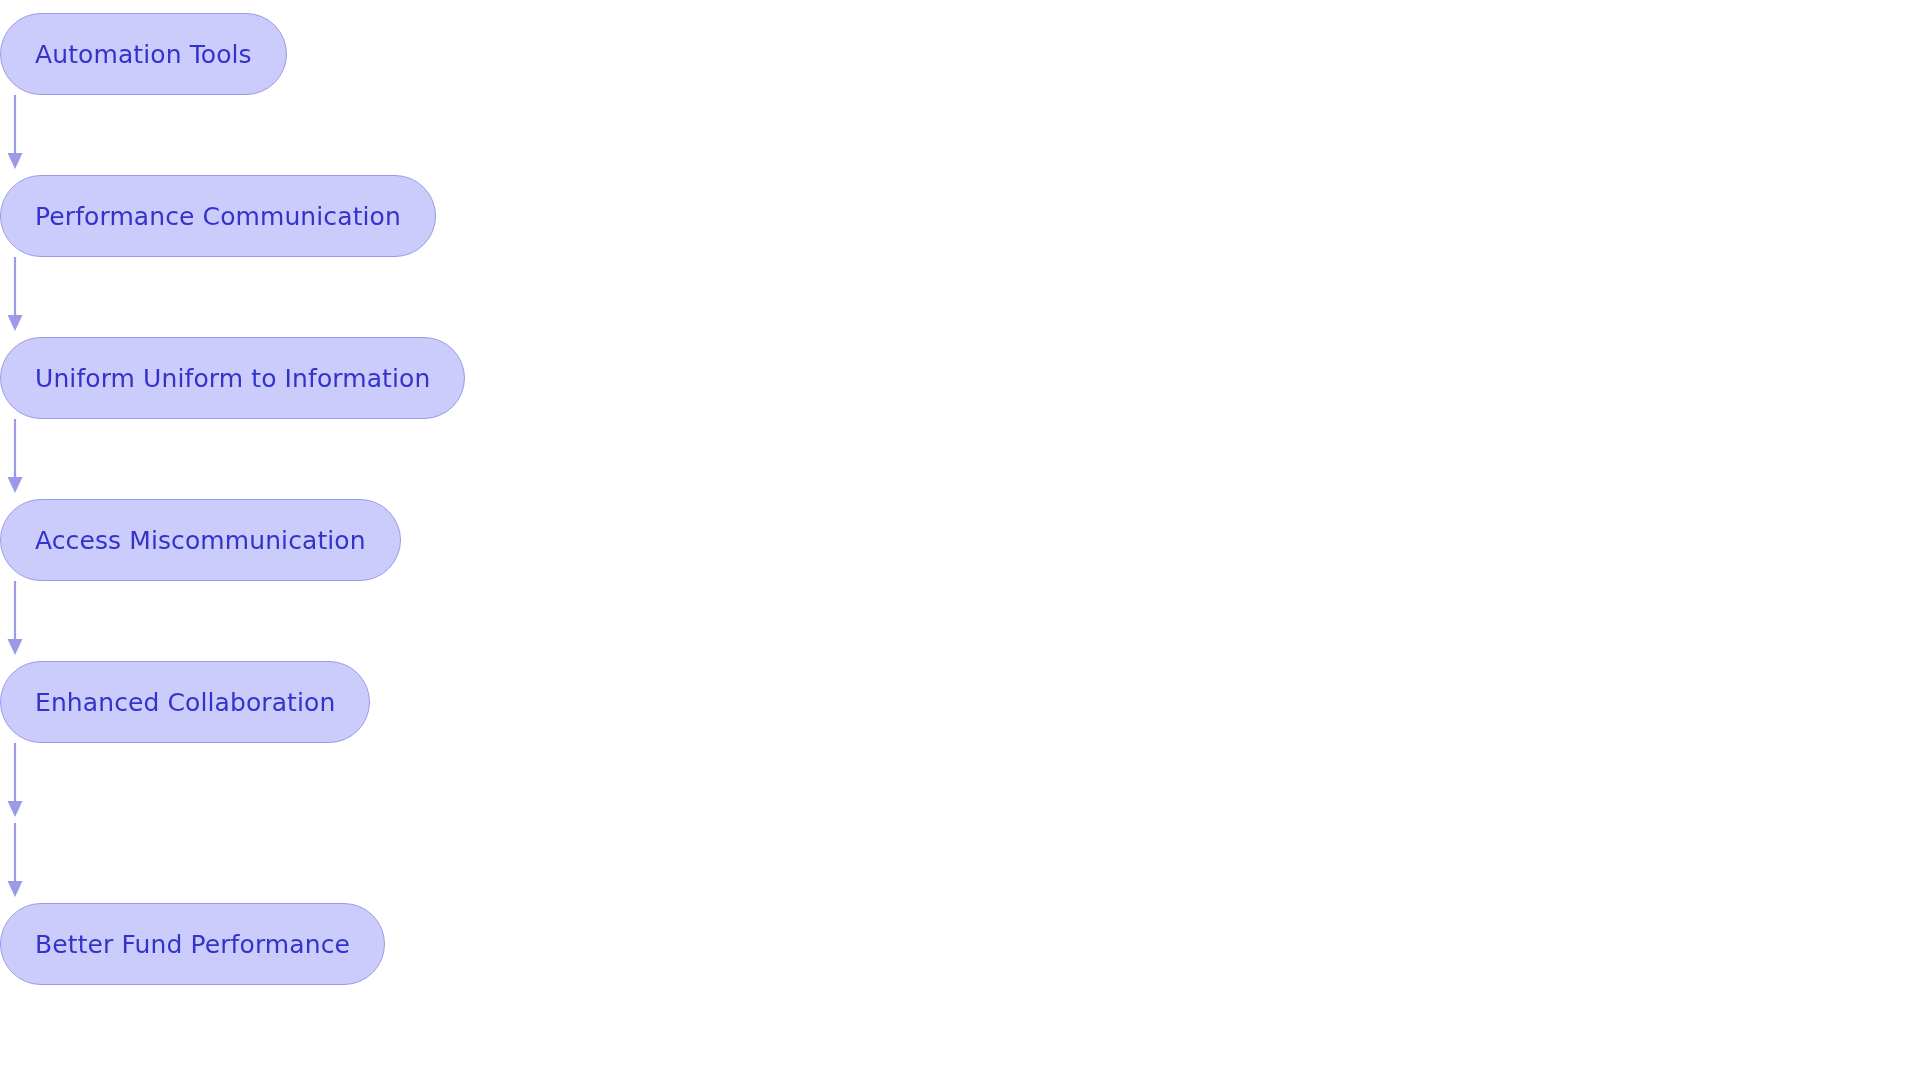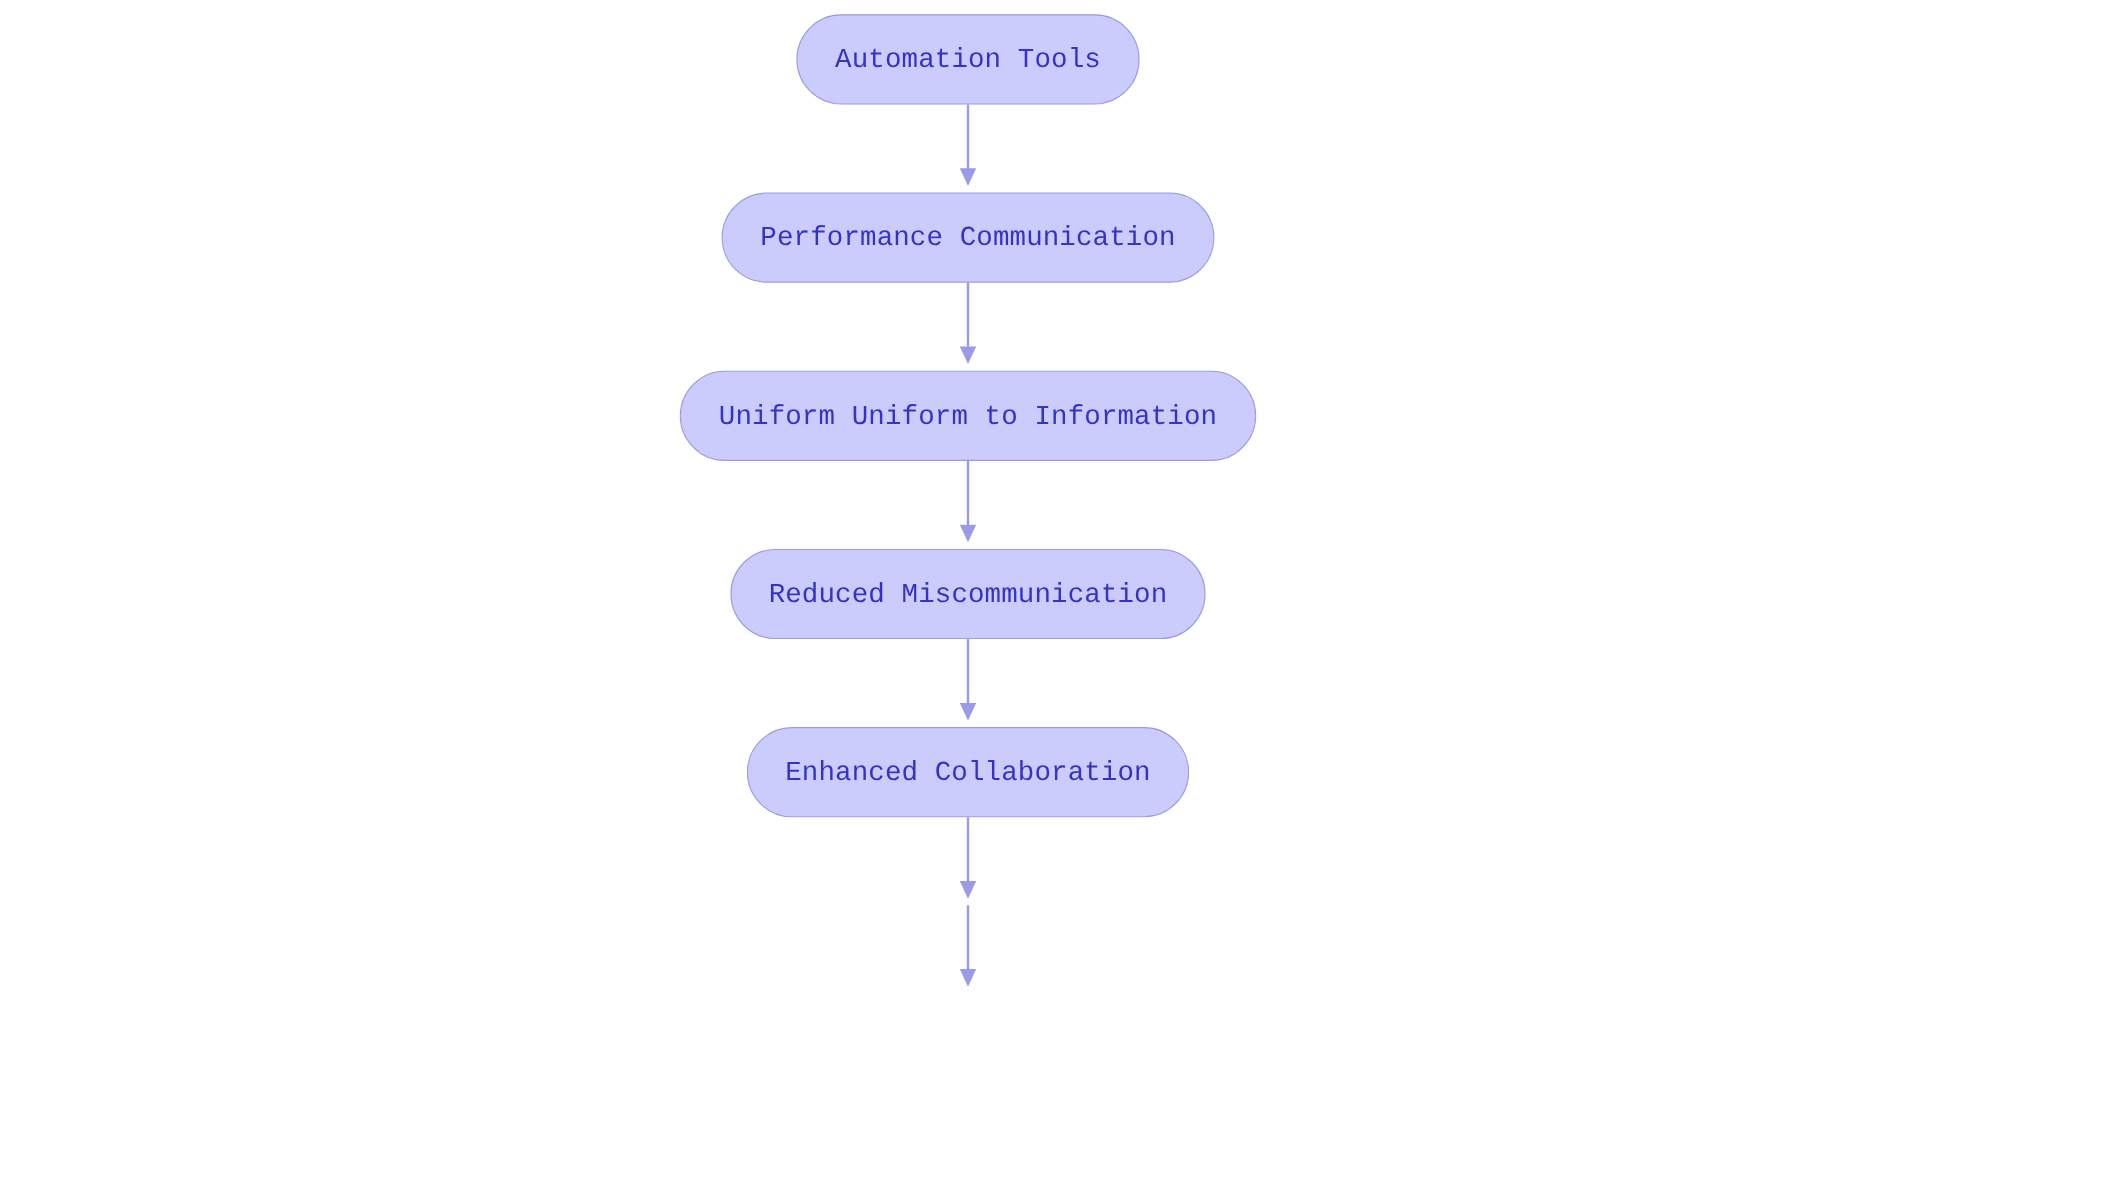--- a/index.html
+++ b/index.html
@@ -23,25 +23,24 @@
   }
 
   .flow-column {
     position: absolute;
     left: 0;
     top: 0;
     width: 1760px;
     height: 1083px;
     display: flex;
     flex-direction: column;
-    align-items: center;
+    align-items: flex-start;
     justify-content: flex-start;
     padding-top: 13px;
     box-sizing: border-box;
-    font-family: Liberation Mono, monospace;
   }
 
   .node {
     box-sizing: border-box;
     height: 82px;
     border-radius: 41px;
     background: #ccccfc;
     border: 1.1px solid #9a9ae8;
     display: flex;
     align-items: center;
@@ -103,21 +102,21 @@
     <div class="node">
       <span class="node-label">Uniform Uniform to Information</span>
     </div>
 
     <svg class="connector" viewBox="0 0 30 80">
       <line class="conn-line" x1="15" y1="0" x2="15" y2="62"></line>
       <polygon class="conn-head" points="15,74 7.5,58 22.5,58"></polygon>
     </svg>
 
     <div class="node">
-      <span class="node-label">Reduced Miscommunication</span>
+      <span class="node-label">Access Miscommunication</span>
     </div>
 
     <svg class="connector" viewBox="0 0 30 80">
       <line class="conn-line" x1="15" y1="0" x2="15" y2="62"></line>
       <polygon class="conn-head" points="15,74 7.5,58 22.5,58"></polygon>
     </svg>
 
     <div class="node">
       <span class="node-label">Enhanced Collaboration</span>
     </div>
@@ -126,15 +125,18 @@
       <line class="conn-line" x1="15" y1="0" x2="15" y2="62"></line>
       <polygon class="conn-head" points="15,74 7.5,58 22.5,58"></polygon>
     </svg>
 
 
     <svg class="connector" viewBox="0 0 30 80">
       <line class="conn-line" x1="15" y1="0" x2="15" y2="62"></line>
       <polygon class="conn-head" points="15,74 7.5,58 22.5,58"></polygon>
     </svg>
 
+    <div class="node">
+      <span class="node-label">Better Fund Performance</span>
+    </div>
 
   </div>
 </div>
 
 </body></html>

